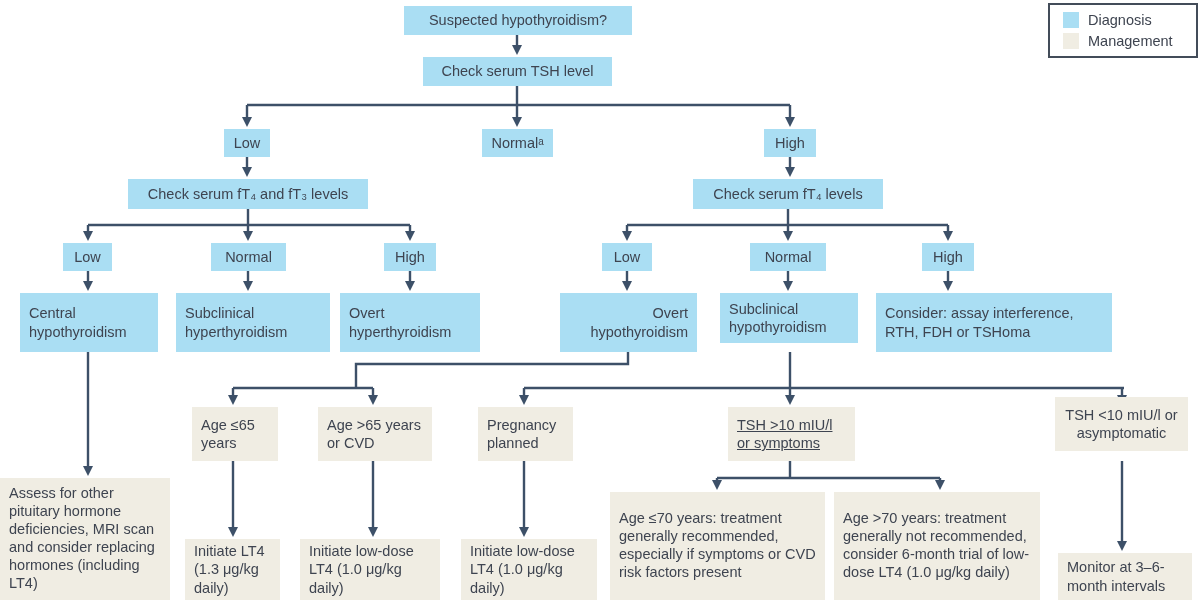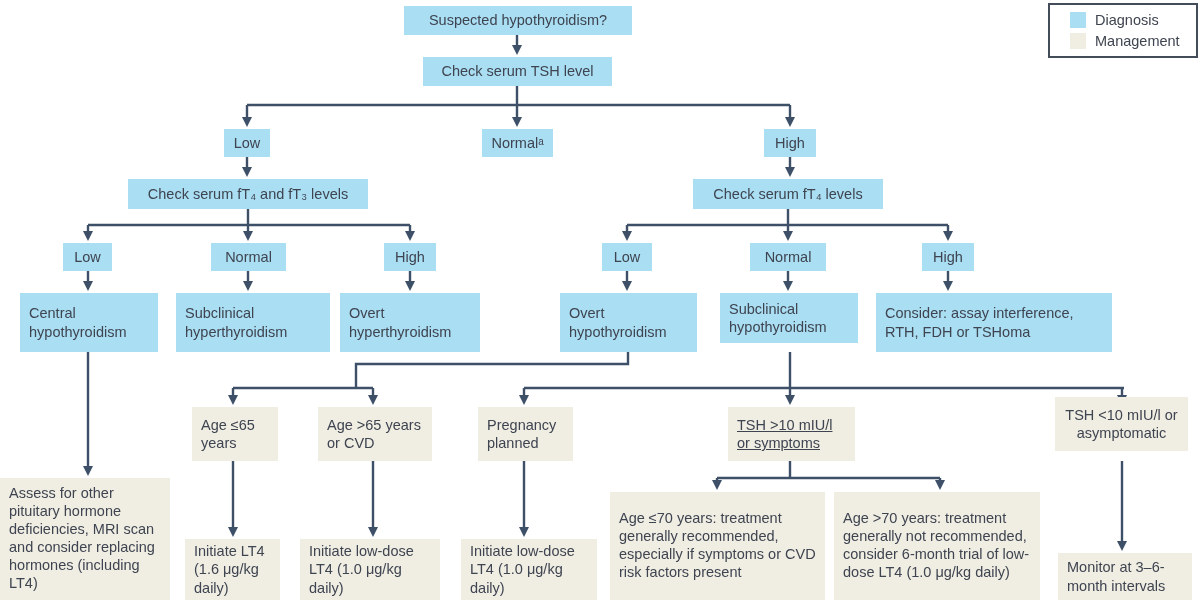--- a/index.html
+++ b/index.html
@@ -19,21 +19,21 @@
     color:#3e4450;
   }
   .diagnosis{background:#aadef3;}
   .management{background:#f0ede3;}
   .center{display:flex;align-items:center;justify-content:center;text-align:center;}
   .left{display:flex;align-items:center;padding:6px 9px;text-align:left;}
   #legend{
     position:absolute;left:1048px;top:3px;width:150px;height:55px;
     box-sizing:border-box;border:2px solid #434c59;background:#ffffff;
     display:flex;flex-direction:column;justify-content:center;gap:5px;
-    padding:6px 20px;
+    padding:6px 13px;
   }
   .legend-row{display:flex;align-items:center;gap:9px;}
   .swatch{width:16px;height:16px;flex:0 0 16px;}
   .legend-label{font-size:14.5px;color:#3e4450;}
 </style>
 </head>
 <body>
 
 <div id="figure">
 
@@ -109,31 +109,31 @@
   <div class="node diagnosis center" style="left:63px;top:243px;width:49px;height:28px;">Low</div>
   <div class="node diagnosis center" style="left:211px;top:243px;width:75px;height:28px;">Normal</div>
   <div class="node diagnosis center" style="left:384px;top:243px;width:52px;height:28px;">High</div>
   <div class="node diagnosis center" style="left:602px;top:243px;width:50px;height:28px;">Low</div>
   <div class="node diagnosis center" style="left:750px;top:243px;width:76px;height:28px;">Normal</div>
   <div class="node diagnosis center" style="left:922px;top:243px;width:52px;height:28px;">High</div>
 
   <div class="node diagnosis left" style="left:20px;top:293px;width:138px;height:59px;">Central hypothyroidism</div>
   <div class="node diagnosis left" style="left:340px;top:293px;width:140px;height:59px;">Overt hyperthyroidism</div>
   <div class="node diagnosis left" style="left:176px;top:293px;width:154px;height:59px;">Subclinical hyperthyroidism</div>
-  <div class="node diagnosis left" style="left:560px;top:293px;width:137px;height:59px;">Overt hypothyroidism</div>
+  <div class="node diagnosis left" style="left:560px;top:293px;width:137px;height:59px;text-align:right;">Overt hypothyroidism</div>
   <div class="node diagnosis left" style="left:720px;top:293px;width:138px;height:50px;">Subclinical hypothyroidism</div>
   <div class="node diagnosis left" style="left:876px;top:293px;width:236px;height:59px;">Consider: assay interference, RTH, FDH or TSHoma</div>
 
   <div class="node management left" style="left:192px;top:407px;width:86px;height:54px;">Age ≤65 years</div>
   <div class="node management left" style="left:318px;top:407px;width:114px;height:54px;">Age &gt;65 years or CVD</div>
   <div class="node management left" style="left:478px;top:407px;width:95px;height:54px;">Pregnancy planned</div>
   <div class="node management left" style="left:728px;top:407px;width:127px;height:54px;text-decoration:underline;">TSH &gt;10 mIU/l or symptoms</div>
   <div class="node management left" style="left:1055px;top:397px;width:133px;height:54px;text-align:center;">TSH &lt;10 mIU/l or asymptomatic</div>
 
   <div class="node management left" style="left:0px;top:478px;width:170px;height:122px;line-height:1.24;">Assess for other pituitary hormone deficiencies, MRI scan and consider replacing hormones (including LT4)</div>
-  <div class="node management left" style="left:185px;top:539px;width:95px;height:61px;">Initiate LT4 (1.6 μg/kg daily)</div>
+  <div class="node management left" style="left:185px;top:539px;width:95px;height:61px;">Initiate LT4 (1.3 μg/kg daily)</div>
   <div class="node management left" style="left:300px;top:539px;width:140px;height:61px;">Initiate low-dose LT4 (1.0 μg/kg daily)</div>
   <div class="node management left" style="left:461px;top:539px;width:136px;height:61px;">Initiate low-dose LT4 (1.0 μg/kg daily)</div>
   <div class="node management left" style="left:610px;top:492px;width:215px;height:108px;line-height:1.24;">Age ≤70 years: treatment generally recommended, especially if symptoms or CVD risk factors present</div>
   <div class="node management left" style="left:834px;top:492px;width:206px;height:108px;line-height:1.24;">Age &gt;70 years: treatment generally not recommended, consider 6-month trial of low-dose LT4 (1.0 μg/kg daily)</div>
   <div class="node management left" style="left:1058px;top:553px;width:134px;height:47px;">Monitor at 3–6-month intervals</div>
 
 </div>
 
 </body></html>

